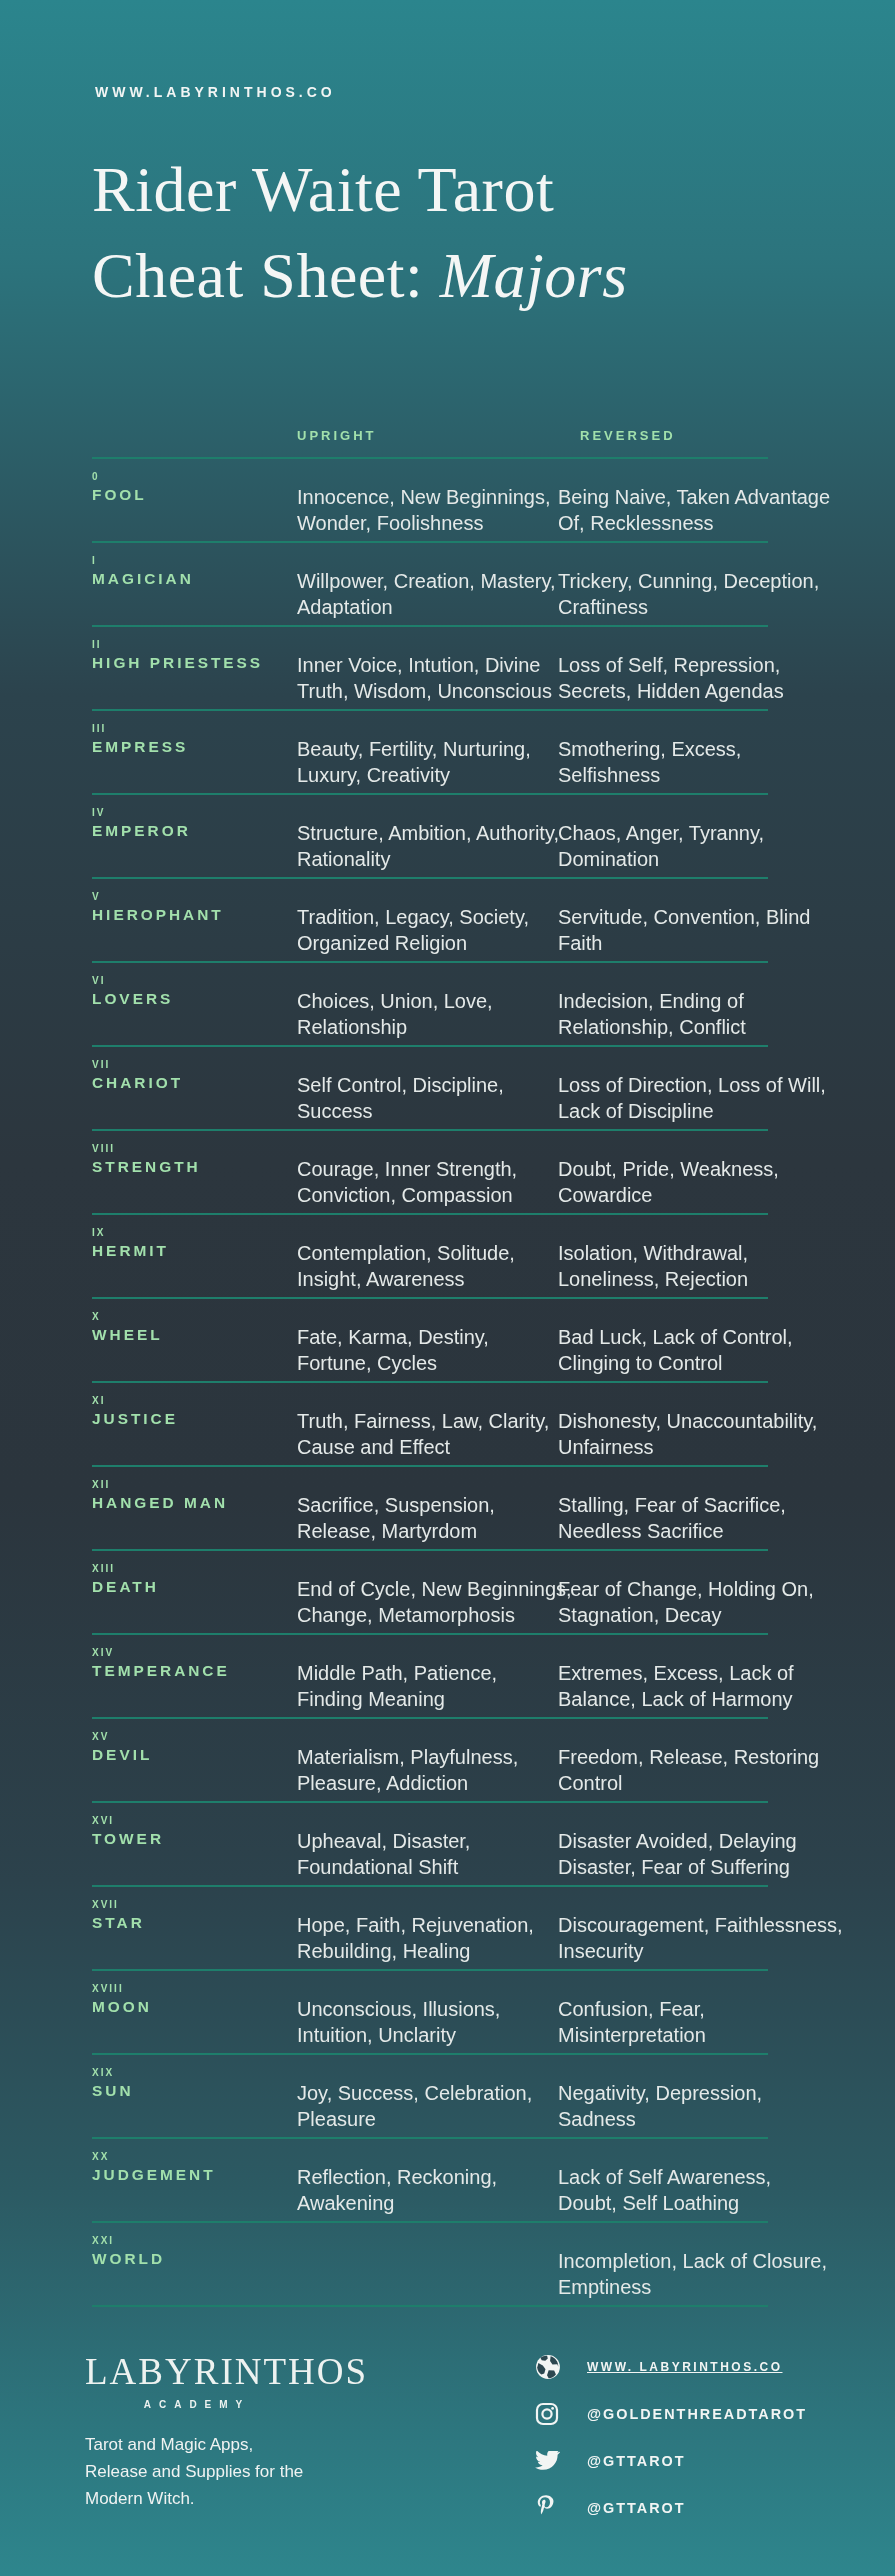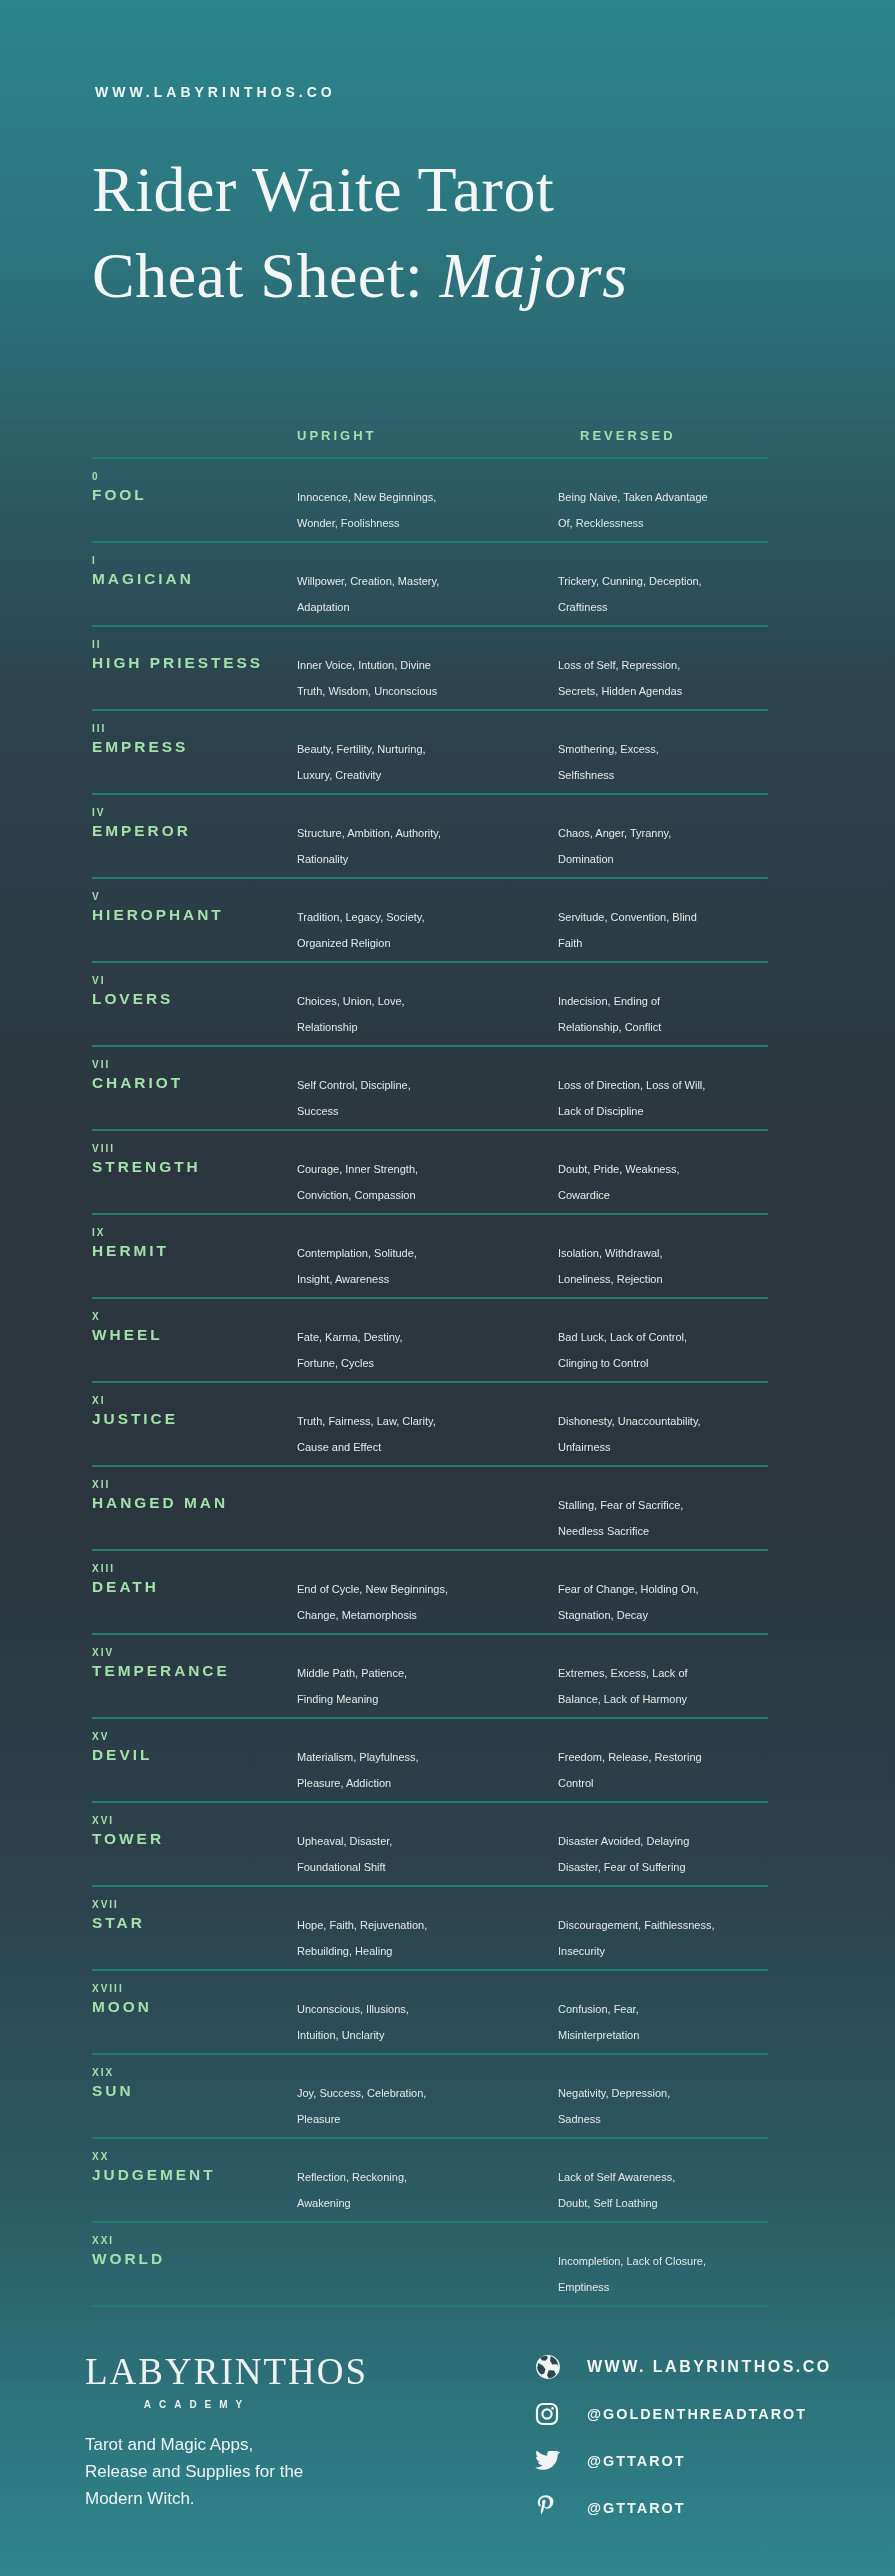--- a/index.html
+++ b/index.html
@@ -49,21 +49,21 @@
     border-top:2px solid #1E7E6B;
   }
   .card-id{position:absolute;left:0;top:12px;width:199px;}
   .numeral{
     color:#A2E0AC;font-size:10px;font-weight:bold;letter-spacing:2px;
     margin-bottom:4px;
   }
   .card-name{
     color:#A2E0AC;font-size:15.4px;font-weight:bold;letter-spacing:3px;
   }
-  .cell{position:absolute;top:25px;color:#E4E9E8;font-size:11px;line-height:26px;}
+  .cell{position:absolute;top:25px;color:#E4E9E8;font-size:20px;line-height:26px;}
   .cell .line{white-space:nowrap;}
   .cell.upright{left:205px;width:261px;}
   .cell.reversed{left:466px;width:210px;}
   
   .logo-block{position:absolute;left:85px;top:2350px;width:224px;text-align:center;}
   .logo-word{
     color:#EDF2F0;font-family:"Liberation Serif", serif;
     font-size:37px;letter-spacing:2px;white-space:nowrap;
   }
   .logo-sub{
@@ -73,21 +73,21 @@
   .tagline{
     position:absolute;left:85px;top:2431px;
     color:#F0F3F2;font-size:17px;line-height:27px;
   }
   .social{position:absolute;left:535px;top:2354px;}
   .social-row{display:flex;align-items:center;margin-bottom:21px;height:26px;}
   .social-icon{width:30px;height:26px;display:flex;align-items:center;justify-content:flex-start;margin-right:22px;}
   .social-label{
     color:#F2F5F4;font-size:14.4px;font-weight:bold;letter-spacing:2px;white-space:nowrap;
   }
-  .social-row.primary .social-label{font-size:16px;letter-spacing:2.5px;}
+  .social-row.primary .social-label{font-size:12px;letter-spacing:2.5px;text-decoration:underline;}
 </style>
 </head>
 <body>
 
 <div class="page">
 
   <div class="site-url">WWW.LABYRINTHOS.CO</div>
   <div class="title">
     <div>Rider Waite Tarot</div>
     <div><span>Cheat Sheet: </span><span class="it">Majors</span></div>
@@ -276,20 +276,24 @@
       <div class="cell reversed">
         <div class="line">Dishonesty, Unaccountability,</div>
         <div class="line">Unfairness</div>
       </div>
     </div>
 
     <div class="row">
       <div class="card-id">
         <div class="numeral">XII</div>
         <div class="card-name">HANGED MAN</div>
+      </div>
+      <div class="cell upright">
+        <div class="line">Sacrifice, Suspension,</div>
+        <div class="line">Release, Martyrdom</div>
       </div>
       <div class="cell reversed">
         <div class="line">Stalling, Fear of Sacrifice,</div>
         <div class="line">Needless Sacrifice</div>
       </div>
     </div>
 
     <div class="row">
       <div class="card-id">
         <div class="numeral">XIII</div>

